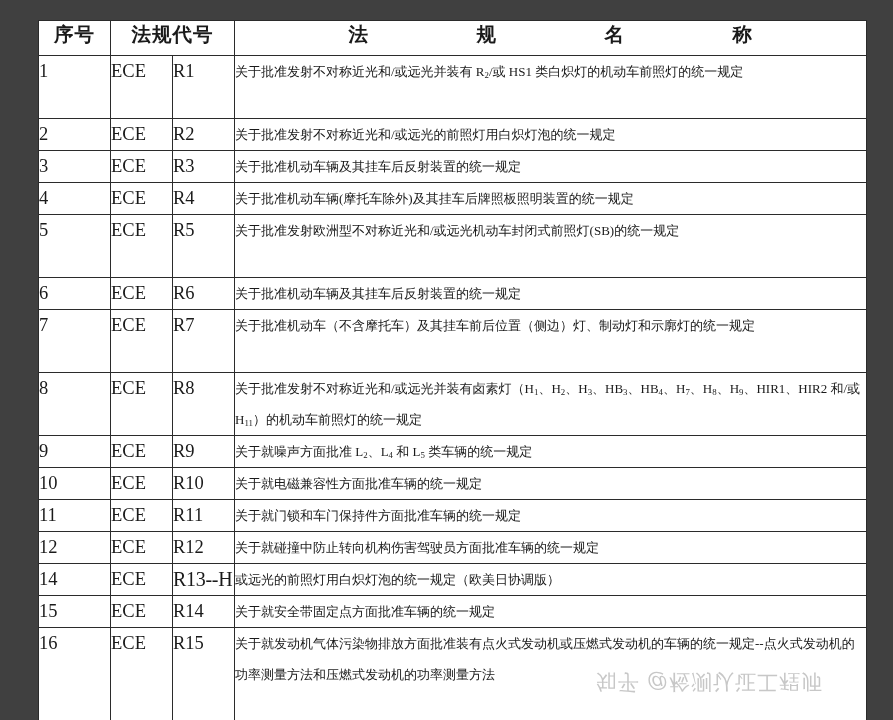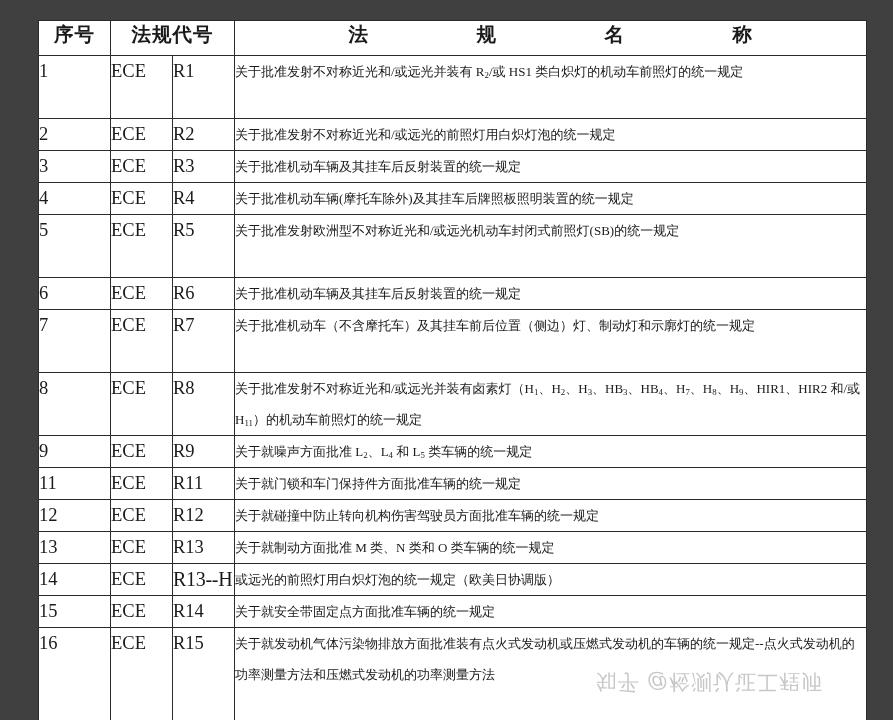--- a/index.html
+++ b/index.html
@@ -191,38 +191,38 @@
           <td class="cell cell-code">R8</td>
           <td class="cell-name">关于批准发射不对称近光和/或远光并装有卤素灯（H<sub>1</sub>、H<sub>2</sub>、H<sub>3</sub>、HB<sub>3</sub>、HB<sub>4</sub>、H<sub>7</sub>、H<sub>8</sub>、H<sub>9</sub>、HIR1、HIR2 和/或 H<sub>11</sub>）的机动车前照灯的统一规定</td>
         </tr>
         <tr>
           <td class="cell cell-seq h1">9</td>
           <td class="cell cell-org">ECE</td>
           <td class="cell cell-code">R9</td>
           <td class="cell-name">关于就噪声方面批准 L<sub>2</sub>、L<sub>4</sub> 和 L<sub>5</sub> 类车辆的统一规定</td>
         </tr>
         <tr>
+          <td class="cell cell-seq h1">10</td>
+          <td class="cell cell-org">ECE</td>
+          <td class="cell cell-code">R10</td>
+          <td class="cell-name">关于就电磁兼容性方面批准车辆的统一规定</td>
+        </tr>
+        <tr>
           <td class="cell cell-seq h1">11</td>
           <td class="cell cell-org">ECE</td>
           <td class="cell cell-code">R11</td>
           <td class="cell-name">关于就门锁和车门保持件方面批准车辆的统一规定</td>
         </tr>
         <tr>
           <td class="cell cell-seq h1">12</td>
           <td class="cell cell-org">ECE</td>
           <td class="cell cell-code">R12</td>
           <td class="cell-name">关于就碰撞中防止转向机构伤害驾驶员方面批准车辆的统一规定</td>
         </tr>
         <tr>
-          <td class="cell cell-seq h1">13</td>
-          <td class="cell cell-org">ECE</td>
-          <td class="cell cell-code">R13</td>
-          <td class="cell-name">关于就制动方面批准 M 类、N 类和 O 类车辆的统一规定</td>
-        </tr>
-        <tr>
           <td class="cell cell-seq h1">14</td>
           <td class="cell cell-org">ECE</td>
           <td class="cell cell-code code-small">R13--H</td>
           <td class="cell-name">或远光的前照灯用白炽灯泡的统一规定（欧美日协调版）</td>
         </tr>
         <tr>
           <td class="cell cell-seq h1">15</td>
           <td class="cell cell-org">ECE</td>
           <td class="cell cell-code">R14</td>
           <td class="cell-name">关于就安全带固定点方面批准车辆的统一规定</td>

